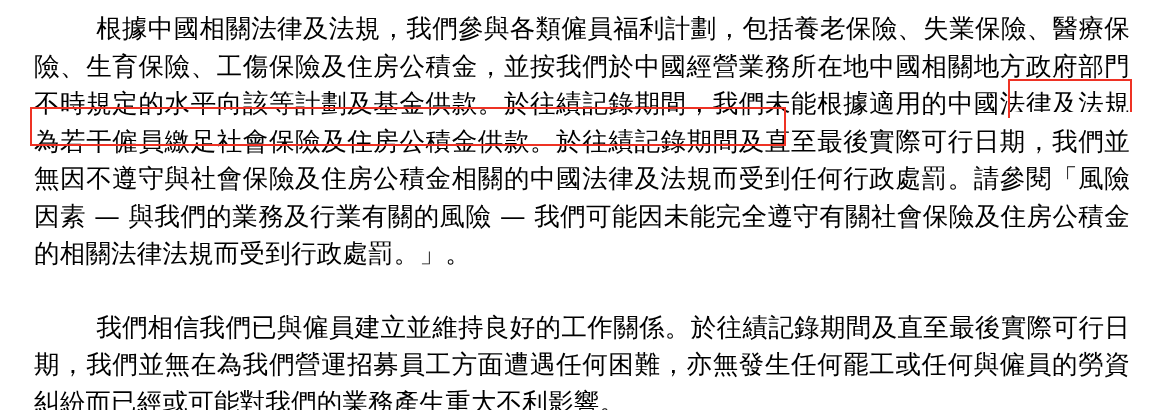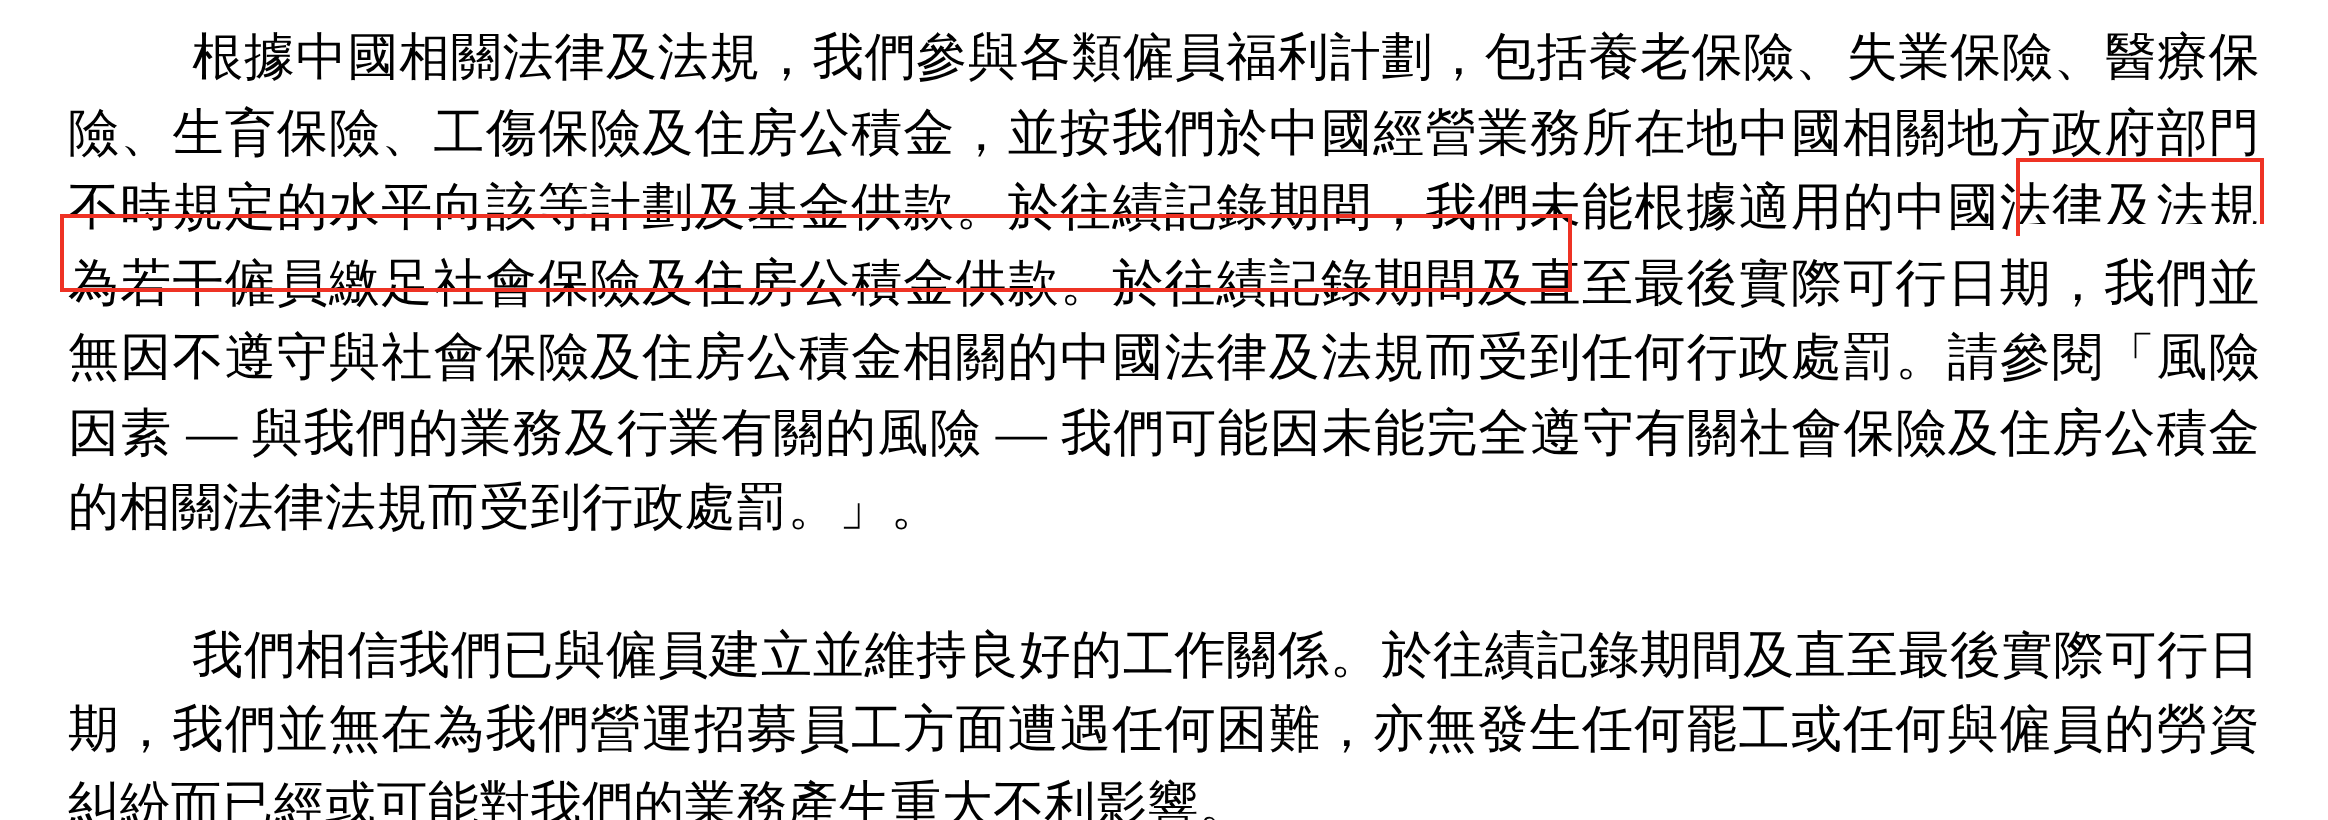--- a/index.html
+++ b/index.html
@@ -21,21 +21,20 @@
     box-sizing: border-box;
     padding: 10px 34px 0 34px;
   }
   .para {
     font-size: 25.5px;
     line-height: 37.5px;
     text-align: justify;
     text-justify: inter-character;
     letter-spacing: 0.2px;
     margin: 0;
-    font-family: Liberation Serif, serif;
   }
   .para + .para {
     margin-top: 36px;
   }
   .indent {
     display: inline-block;
     width: 62px;
   }
   
   .hl-box {

